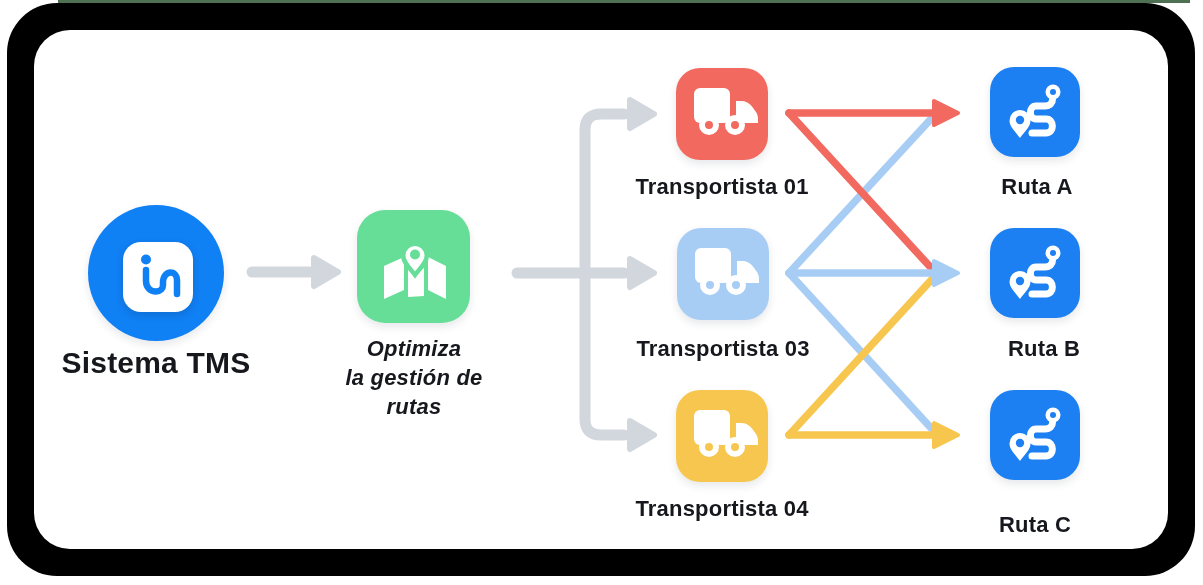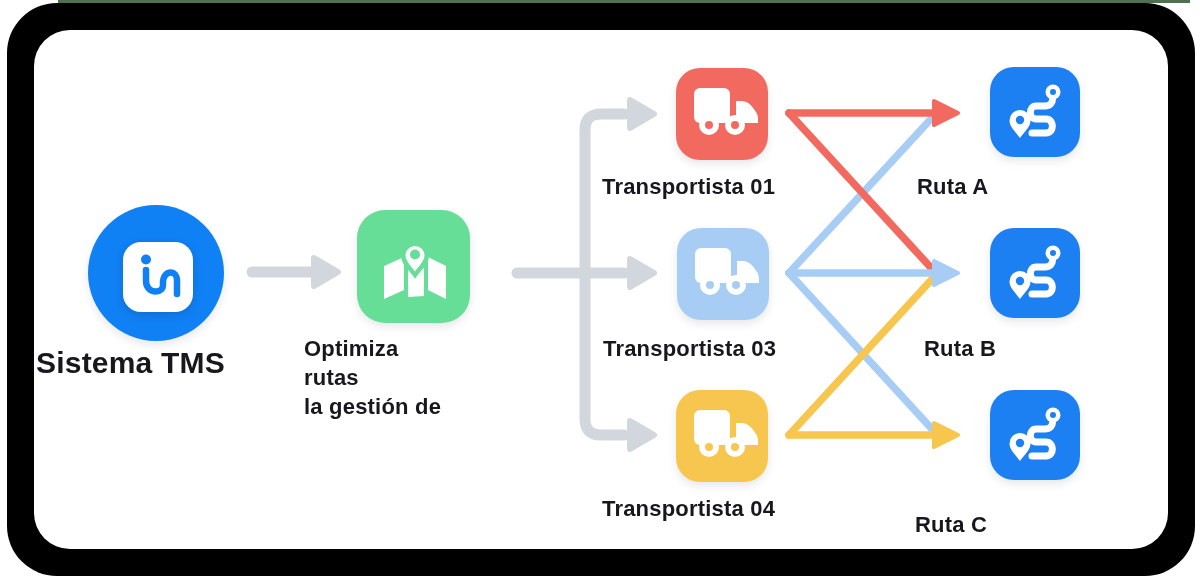--- a/index.html
+++ b/index.html
@@ -33,25 +33,25 @@
   .truck-1{left:676px;top:68px;}
   .truck-2{left:677px;top:228px;}
   .truck-3{left:676px;top:390px;}
   .route-tile{width:90px;height:90px;border-radius:24px;}
   .route-a{left:990px;top:67px;}
   .route-b{left:990px;top:228px;}
   .route-c{left:990px;top:390px;}
   .hole{fill:var(--tile);}
   .pin-outline{fill:#fff;stroke:var(--tile);stroke-width:4.5;}
   .label{
-    position:absolute;font-weight:600;
+    position:absolute;text-align:center;font-weight:600;
     font-size:22px;line-height:29px;letter-spacing:0.2px;
   }
   .lbl-tms{left:36px;top:348px;width:240px;font-size:30px;}
-  .lbl-proc{left:304px;top:334px;width:220px;}
+  .lbl-proc{left:304px;top:334px;width:220px;font-style:italic;}
   .lbl-t1{left:602px;top:172px;width:240px;}
   .lbl-t2{left:603px;top:334px;width:240px;}
   .lbl-t3{left:602px;top:494px;width:240px;}
   .lbl-ra{left:917px;top:172px;width:240px;}
   .lbl-rb{left:924px;top:334px;width:240px;}
   .lbl-rc{left:915px;top:510px;width:240px;}
 </style>
 </head>
 <body>
 
@@ -111,22 +111,22 @@
     <svg width="113" height="113" viewBox="0 0 113 113">
       <path d="M27 56 L47 47 V80 L27 89 Z" fill="#fff"></path>
       <path d="M51 49 H67 V86 L51 87 Z" fill="#fff"></path>
       <path d="M71 47 L89 56 V89 L71 80 Z" fill="#fff"></path>
       <path class="pin-outline" d="M58 65 C52 57 46.2 52.5 46.2 45.5 A11.8 11.8 0 1 1 69.8 45.5 C69.8 52.5 64 57 58 65 Z"></path>
       <circle class="hole" cx="58" cy="44.5" r="5"></circle>
     </svg>
   </div>
   <div class="label lbl-proc">
     <div>Optimiza</div>
+    <div>la gestión de</div>
     <div>rutas</div>
-    <div>la gestión de</div>
   </div>
 
   <div class="tile truck-tile truck-1" style="--tile: #F2695F;">
     <svg width="92" height="92" viewBox="0 0 92 92">
       <rect x="18" y="20" width="36" height="35" rx="6" fill="#fff"></rect>
       <path d="M60 33 H65 C69.5 33 73.5 35 76 38.5 L80 44 C81.3 46 82 48.4 82 50.8 V55 H60 Z" fill="#fff"></path>
       <circle cx="33" cy="57" r="10" fill="#fff"></circle>
         <circle class="hole" cx="33" cy="57" r="4"></circle>
       <circle cx="59" cy="57" r="10" fill="#fff"></circle>
         <circle class="hole" cx="59" cy="57" r="4"></circle>

